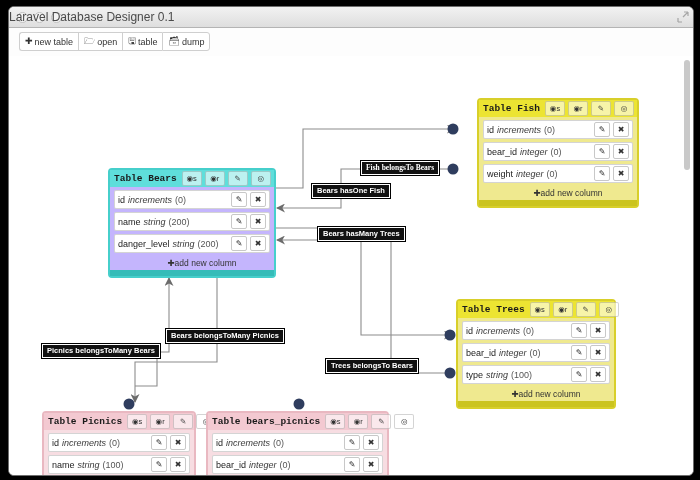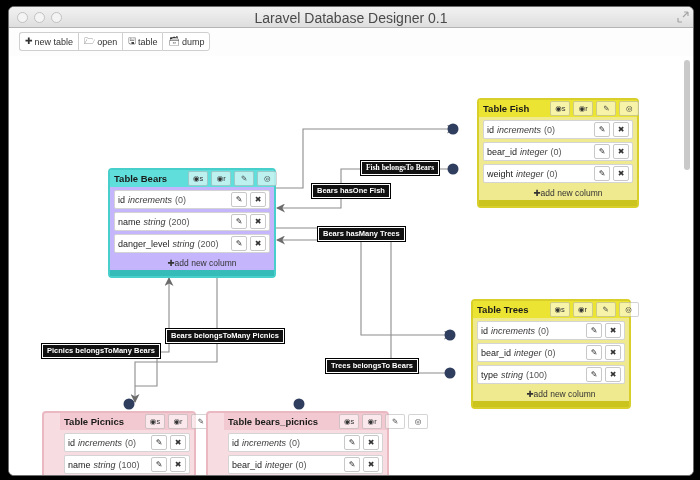--- a/index.html
+++ b/index.html
@@ -6,22 +6,22 @@
   body{width:700px;height:480px;overflow:hidden;
        font-family:"Liberation Sans",sans-serif;}
 
   
   #window{position:absolute;left:8px;top:6px;width:684px;height:468px;
           background:#fdfdfd;border:1px solid #6d6d6d;border-radius:6px;
           box-shadow:0 3px 10px rgba(0,0,0,.55);overflow:hidden;}
   #titlebar{position:relative;height:20px;
             background:linear-gradient(#f2f2f2,#dedede);
             border-bottom:1px solid #b4b4b4;}
-  #title{position:absolute;left:0;right:0;top:3px;text-align:center;
-         font-size:14px;color:#4a4a4a;}
+  #title{position:absolute;left:0;right:0;top:3px;text-align:left;
+         font-size:12px;color:#4a4a4a;}
   .lights{position:absolute;left:8px;top:5px;display:flex;gap:6px;}
   .light{width:9px;height:9px;border-radius:50%;
          background:#f4f4f4;border:1px solid #c0c0c0;}
   #resize-corner{position:absolute;right:4px;top:4px;width:12px;height:12px;
                  opacity:.45;}
 
   
   #toolbar{position:absolute;left:0;top:21px;height:28px;width:100%;
            background:#fdfdfd;}
   .tb-group{position:absolute;left:10px;top:4px;display:flex;}
@@ -40,21 +40,21 @@
            background:#c9c9c9;border-radius:3px;}
 
   
   #wires{position:absolute;left:0;top:0;width:684px;height:419px;}
 
   
   .table-box{position:absolute;border:2px solid;border-radius:4px;
              box-sizing:border-box;}
   .tbl-head{display:flex;align-items:center;gap:3px;height:17px;
             padding:0 4px;font-size:9.5px;font-weight:bold;color:#1a1a1a;}
-  .tbl-name{margin-right:18px;white-space:nowrap;}
+  .tbl-name{margin-right:2px;white-space:nowrap;font-family:Liberation Mono, monospace;}
   .hico{display:inline-flex;align-items:center;justify-content:center;
         min-width:14px;height:13px;padding:0 2px;background:rgba(255,255,255,.58);
         border:1px solid rgba(0,0,0,.17);border-radius:2px;
         font-size:7.5px;font-weight:normal;color:#333;cursor:pointer;gap:1px;}
   .rows{padding:3px 4px 0 4px;}
   .row{display:flex;align-items:center;height:17px;margin-bottom:3px;
        padding:0 3px;background:#fff;border:1px solid rgba(0,0,0,.17);
        border-radius:2px;font-size:9px;color:#222;}
   .col-name{font-weight:normal;}
   .col-type{font-style:italic;margin-left:3px;color:#3a3a3a;}
@@ -68,21 +68,21 @@
           font-size:8.5px;color:#333;cursor:pointer;padding-left:20px;}
   .footer{height:6px;}
 
   
   .t-cyan{background:#c4b5fd;border-color:#46cfcb;}
   .t-cyan .tbl-head{background:#5fdedb;}
   .t-cyan .footer{background:#35bcb8;}
   .t-yellow{background:#efe98f;border-color:#d8cf2a;}
   .t-yellow .tbl-head{background:#ece432;}
   .t-yellow .footer{background:#cbc41f;}
-  .t-pink{background:#f7dde2;border-color:#e9b8c1;padding-left:16px;}
+  .t-pink{background:#f7dde2;border-color:#e9b8c1;}
   .t-pink .tbl-head{background:#f3c9d1;}
 
   
   .rel-label{position:absolute;background:#111;color:#fff;
              font-size:7.5px;font-weight:bold;padding:2px 4px;
              border:1px solid #fff;white-space:nowrap;line-height:1;
              box-shadow:0 0 0 1px #000;}
 </style>
 </head>
 <body>
@@ -227,21 +227,21 @@
               <span class="col-type">string</span>
               <span class="col-len">(200)</span>
               <span class="row-sp"></span>
               <span class="rbtn">✎</span>
               <span class="rbtn">✖</span>
             </div>
           </div>
           <div class="addnew">✚add new column</div>
           <div class="footer"></div>
         </div>
-        <div class="table-box t-yellow" style="left: 462px; top: 243px; width: 160px;">
+        <div class="table-box t-yellow" style="left: 447px; top: 243px; width: 160px;">
           <div class="tbl-head">
             <span class="tbl-name">Table Trees</span>
             <span class="hico">◉s</span>
             <span class="hico">◉r</span>
             <span class="hico">✎</span>
             <span class="hico">◎</span>
           </div>
           <div class="rows">
             <div class="row">
               <span class="col-name">id</span>

